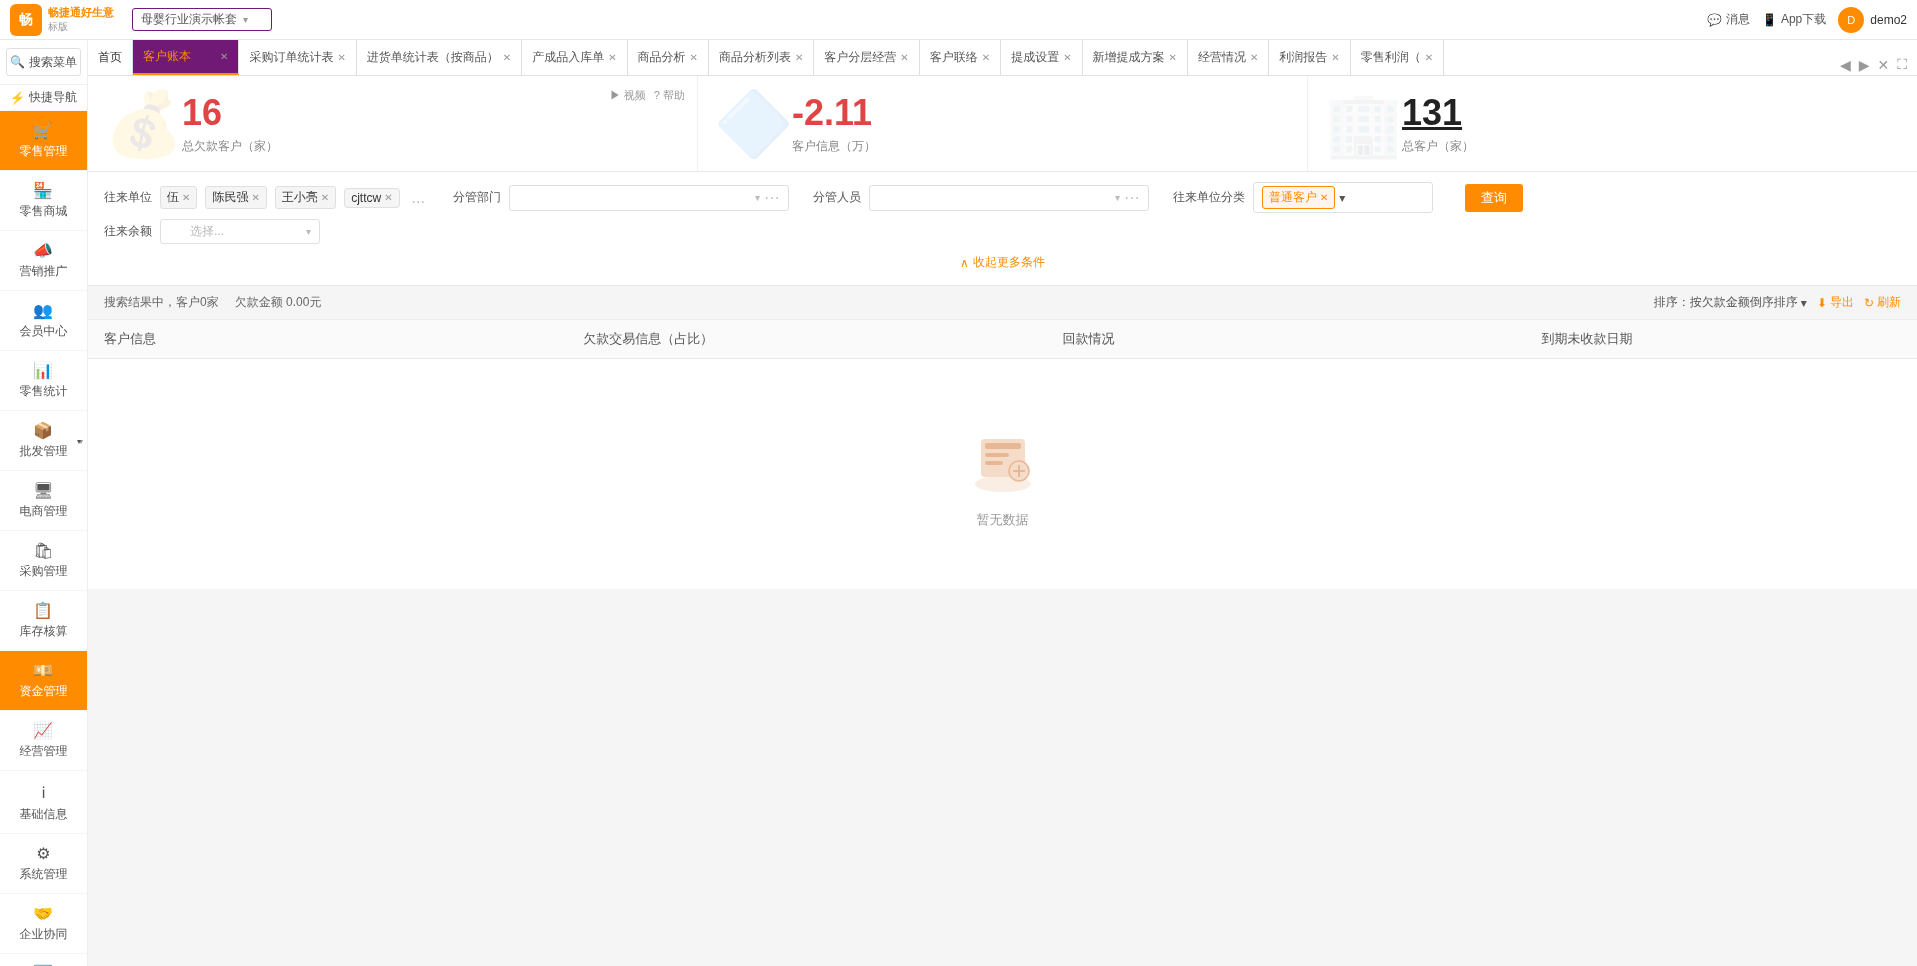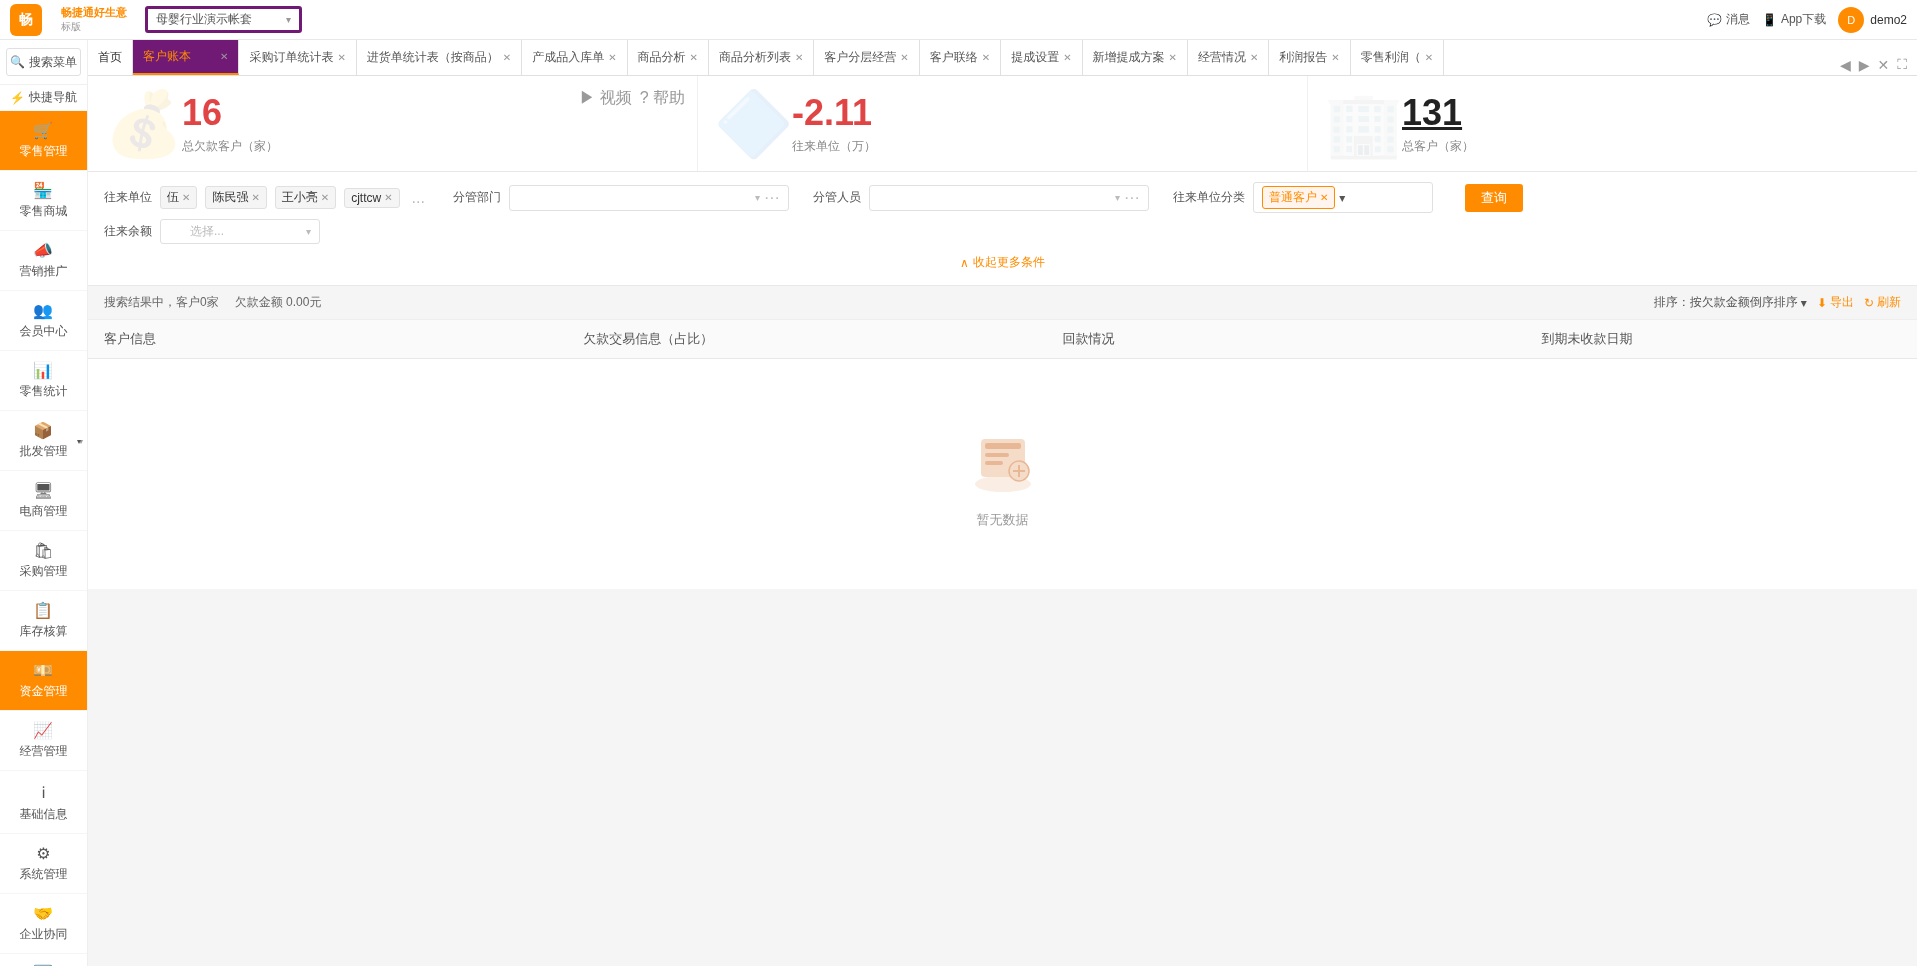--- a/index.html
+++ b/index.html
@@ -10,21 +10,21 @@
     .top-bar { display: flex; align-items: center; background: #fff; height: 40px; padding: 0 10px; border-bottom: 1px solid #e8e8e8; flex-shrink: 0; }
     .main-area { display: flex; flex: 1; overflow: hidden; }
     .sidebar { width: 88px; background: #fff; flex-shrink: 0; display: flex; flex-direction: column; border-right: 1px solid #eee; overflow-y: auto; }
     .content-area { flex: 1; display: flex; flex-direction: column; overflow: hidden; }
     .tab-bar { background: #fff; border-bottom: 1px solid #e0e0e0; display: flex; align-items: flex-end; height: 36px; flex-shrink: 0; padding: 0; overflow: hidden; }
     .page-content { flex: 1; overflow-y: auto; background: #f5f5f5; padding: 0; }
 
     
     .logo-area { display: flex; align-items: center; margin-right: 10px; }
     .logo-icon { width: 32px; height: 32px; background: #ff8c00; border-radius: 6px; display: flex; align-items: center; justify-content: center; color: #fff; font-size: 14px; font-weight: bold; }
-    .industry-selector { display: flex; align-items: center; border: 3px solid #701a75; border-radius: 3px; padding: 2px 8px; font-size: 12px; color: #555; cursor: pointer; margin-left: 8px; min-width: 140px; gap: 28px; }
+    .industry-selector { display: flex; align-items: center; border: 1px solid #701a75; border-radius: 3px; padding: 2px 8px; font-size: 12px; color: #555; cursor: pointer; margin-left: 8px; min-width: 140px; }
     .industry-selector .arrow { margin-left: 6px; color: #999; font-size: 10px; }
     .top-right { margin-left: auto; display: flex; align-items: center; gap: 12px; }
     .top-btn { display: flex; align-items: center; gap: 4px; font-size: 12px; color: #555; cursor: pointer; }
     .user-avatar { width: 26px; height: 26px; border-radius: 50%; background: #ff8c00; display: flex; align-items: center; justify-content: center; color: #fff; font-size: 11px; }
 
     
     .tab { display: flex; align-items: center; height: 36px; padding: 0 10px; font-size: 12px; color: #555; cursor: pointer; white-space: nowrap; border-right: 1px solid #e0e0e0; flex-shrink: 0; }
     .tab.active { color: #ff8c00; background: #701a75; border-bottom: 2px solid #ff8c00; gap: 25px; }
     .tab .close-x { margin-left: 4px; color: #999; font-size: 10px; }
     .tab.home { background: #fff; color: #333; }
@@ -43,21 +43,21 @@
     .sidebar-item.has-sub::after { content: '▾'; position: absolute; right: 6px; top: 50%; transform: translateY(-50%); font-size: 8px; }
 
     
     .stats-row { display: flex; background: #fff; border-bottom: 1px solid #e8e8e8; }
     .stat-card { flex: 1; padding: 16px 24px; display: flex; align-items: center; gap: 16px; border-right: 1px solid #f0f0f0; position: relative; }
     .stat-card:last-child { border-right: none; }
     .stat-number { font-size: 36px; font-weight: bold; color: #e04444; }
     .stat-number.negative { color: #e04444; }
     .stat-number.black { color: #222; text-decoration: underline; }
     .stat-label { font-size: 12px; color: #888; margin-top: 4px; }
-    .stat-help { position: absolute; top: 12px; right: 12px; display: flex; gap: 8px; font-size: 16px; color: #999; cursor: pointer; }
+    .stat-help { position: absolute; top: 12px; right: 12px; display: flex; gap: 8px; font-size: 11px; color: #999; cursor: pointer; }
 
     
     .filter-area { background: #fff; padding: 10px 16px; border-bottom: 1px solid #e8e8e8; }
     .filter-row { display: flex; align-items: center; flex-wrap: wrap; gap: 8px; margin-bottom: 6px; }
     .filter-label { font-size: 12px; color: #555; white-space: nowrap; }
     .filter-tag { display: inline-flex; align-items: center; gap: 3px; background: #f5f5f5; border: 1px solid #e0e0e0; border-radius: 3px; padding: 2px 6px; font-size: 12px; color: #333; }
     .filter-tag .tag-close { color: #999; cursor: pointer; font-size: 10px; }
     .filter-select { display: flex; align-items: center; border: 1px solid #e0e0e0; border-radius: 3px; padding: 3px 8px; font-size: 12px; color: #555; min-width: 180px; cursor: pointer; background: #fff; }
     .filter-select .arrow { margin-left: auto; color: #bbb; font-size: 10px; }
     .filter-select-wide { min-width: 280px; }
@@ -88,21 +88,21 @@
     .empty-text { font-size: 13px; color: #999; }
   </style>
 </head>
 <body>
 
 <div class="app-container">
 
   <div class="top-bar">
     <div class="logo-area">
       <div class="logo-icon">畅</div>
-      <div style="margin-left:19px;">
+      <div style="margin-left:6px;">
         <div style="font-size:11px;color:#ff8c00;font-weight:bold;">畅捷通好生意</div>
         <div style="font-size:10px;color:#999;">标版</div>
       </div>
     </div>
     <div class="industry-selector">
       <span>母婴行业演示帐套</span>
       <span class="arrow">▾</span>
     </div>
     <div class="top-right">
       <div class="top-btn">
@@ -275,21 +275,21 @@
             </div>
             <div class="stat-help">
               <span style="cursor:pointer;color:#999;">▶ <span>视频</span></span>
               <span style="cursor:pointer;color:#999;">? <span>帮助</span></span>
             </div>
           </div>
           <div class="stat-card">
             <div style="position:absolute;left:16px;top:50%;transform:translateY(-50%);opacity:0.10;font-size:64px;color:#ff6699;">🔷</div>
             <div style="margin-left:70px;">
               <div class="stat-number negative">-2.11</div>
-              <div class="stat-label">往来单位（万）</div>
+              <div class="stat-label">客户信息（万）</div>
             </div>
           </div>
           <div class="stat-card">
             <div style="position:absolute;left:16px;top:50%;transform:translateY(-50%);opacity:0.10;font-size:64px;color:#88ccff;">🏢</div>
             <div style="margin-left:70px;">
               <div class="stat-number black">131</div>
               <div class="stat-label">总客户（家）</div>
             </div>
           </div>
         </div>

